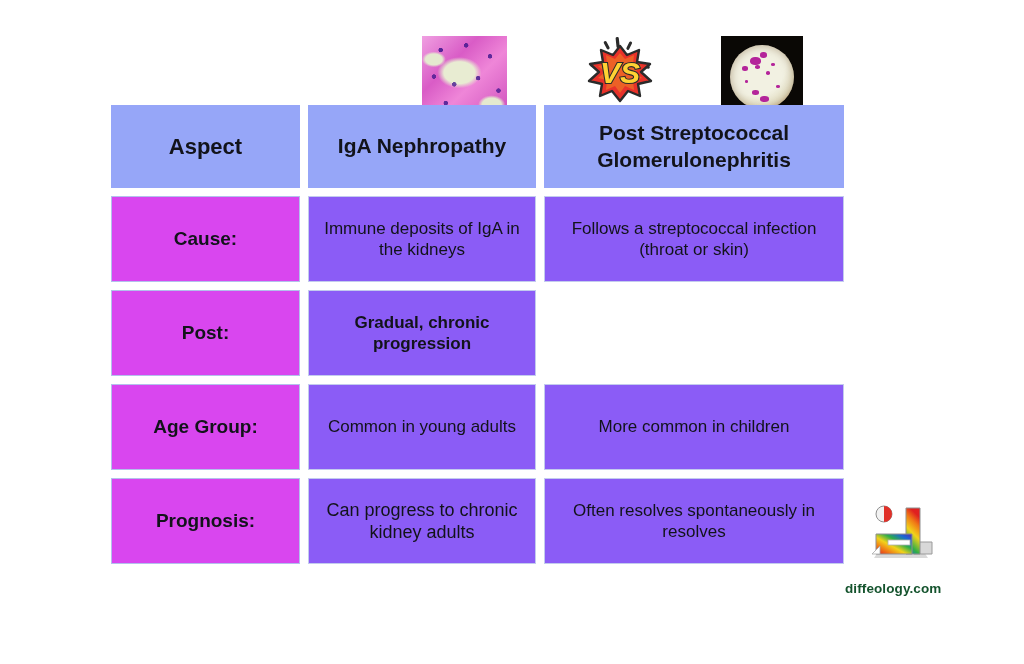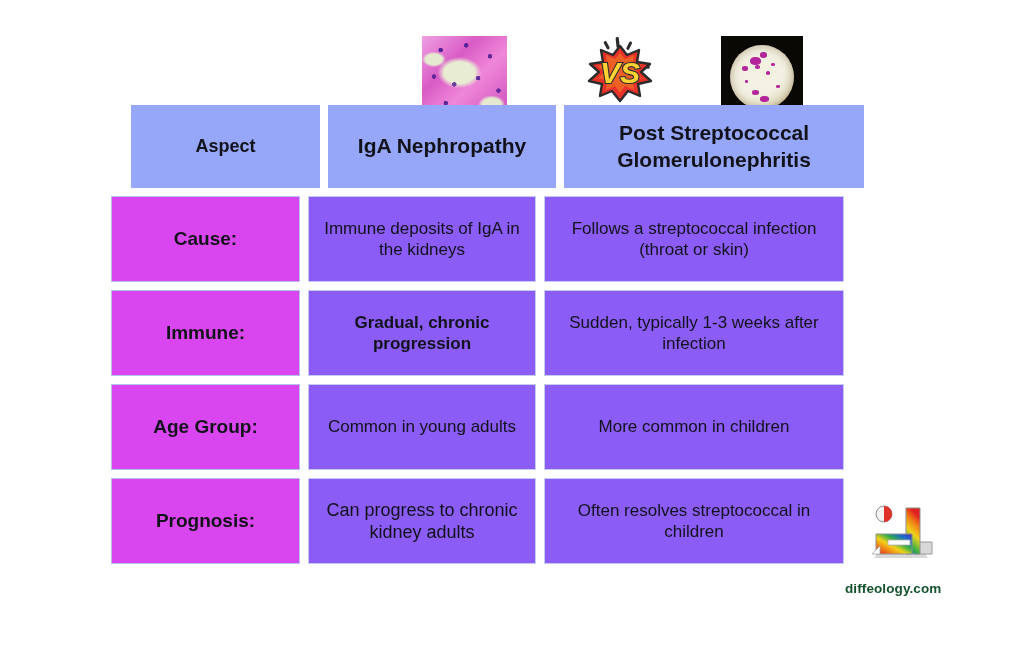--- a/index.html
+++ b/index.html
@@ -111,21 +111,21 @@
   .col-a      { width: 228px; flex: none; }
   .col-b      { width: 300px; flex: none; }
 
   
   .row-header .cell {
     height: 83px;
     background: #96a6f8;
     font-weight: bold;
     font-size: 21px;
   }
-  .row-header .col-aspect { font-size: 18px; margin-left: 20px; }
+  .row-header .col-aspect { font-size: 22px; }
 
   
   .row-body { }
   .row-body .cell { height: 86px; }
   .row-body .col-aspect {
     background: #d946ef;
     border: 1px solid #b3c0ec;
     font-weight: bold;
     font-size: 19px;
   }
@@ -211,35 +211,34 @@
     </div>
   </div>
 
   <div class="row row-body">
     <div class="cell col-aspect">Cause:</div>
     <div class="cell col-a">Immune deposits of IgA in the kidneys</div>
     <div class="cell col-b">Follows a streptococcal infection (throat or skin)</div>
   </div>
 
   <div class="row row-body">
-    <div class="cell col-aspect">Immune:</div>
+    <div class="cell col-aspect">Post:</div>
     <div class="cell col-a bold-val">Gradual, chronic progression</div>
-    <div class="cell col-b">Sudden, typically 1-3 weeks after infection</div>
   </div>
 
   <div class="row row-body">
     <div class="cell col-aspect">Age Group:</div>
     <div class="cell col-a">Common in young adults</div>
     <div class="cell col-b">More common in children</div>
   </div>
 
   <div class="row row-body">
     <div class="cell col-aspect">Prognosis:</div>
     <div class="cell col-a alt-font">Can progress to chronic kidney adults</div>
-    <div class="cell col-b">Often resolves streptococcal in children</div>
+    <div class="cell col-b">Often resolves spontaneously in resolves</div>
   </div>
 
 </div>
 
 <div class="brand">
   <svg width="84" height="70" viewBox="0 0 84 70">
     <defs>
       <linearGradient id="rb1" x1="0" y1="1" x2="1" y2="0">
         <stop offset="0%" stop-color="#e02020"></stop>
         <stop offset="22%" stop-color="#f07a16"></stop>

